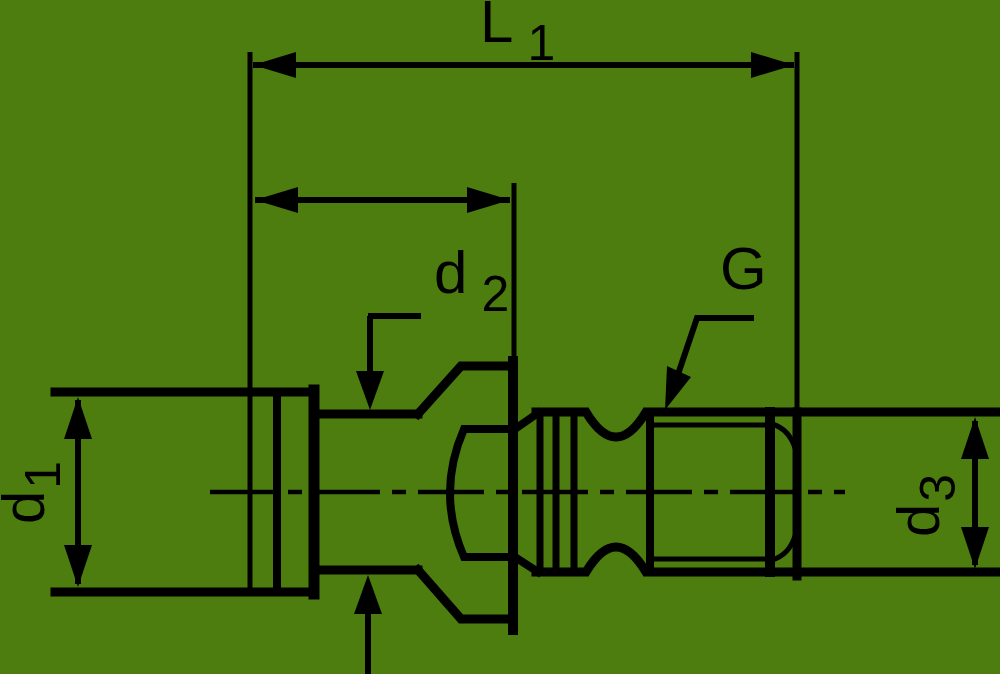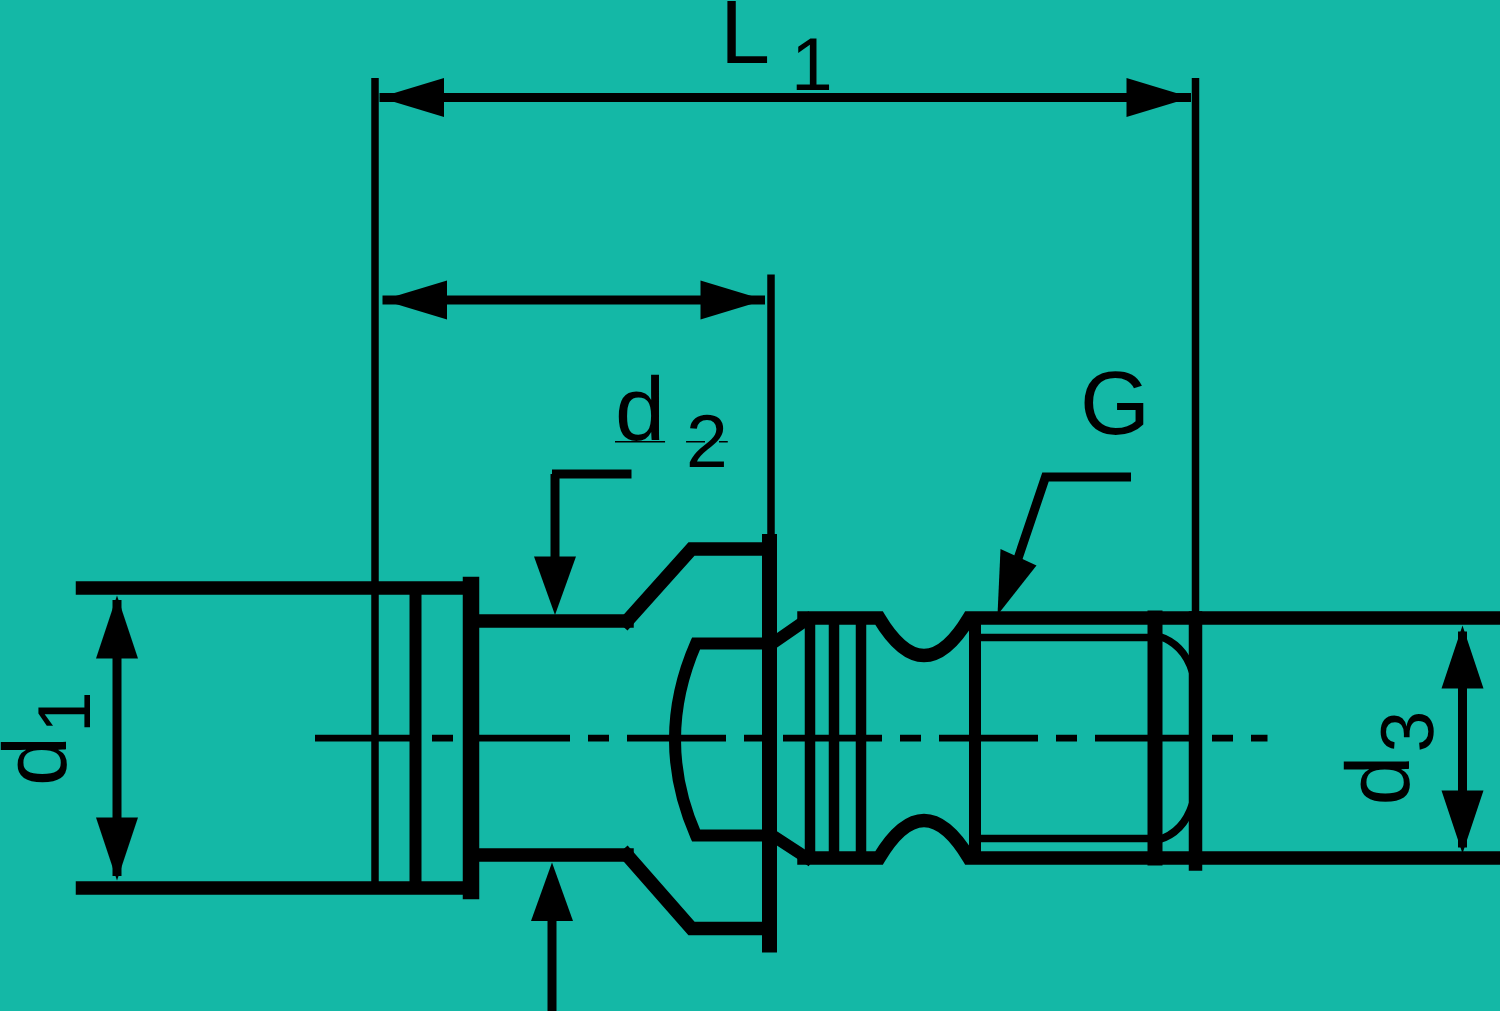--- a/index.html
+++ b/index.html
@@ -1,28 +1,28 @@
 <!DOCTYPE html>
 <html><head>
 <meta charset="utf-8">
 <style>
   html,body{margin:0;padding:0;background:#ffffff;}
   .canvas{
-    position:relative;width:1000px;height:674px;background:#14b8a6;
+    position:relative;width:1000px;height:674px;background:#4d7c0f;
     font-family:"Liberation Sans",sans-serif;overflow:hidden;color:#000;
   }
   .canvas svg{position:absolute;left:0;top:0;}
   .lbl{position:absolute;line-height:1;white-space:nowrap;color:#000;}
   .lbl .main{font-size:60px;}
   .lbl .sub{font-size:50px;position:relative;top:18px;margin-left:14px;}
   .lbl.rot{transform:rotate(-90deg);transform-origin:0 0;}
   .lbl.rot .sub{margin-left:2px;top:16px;}
   #label-L1{left:480px;top:-8px;}
   #label-L2{left:376px;top:120px;}
-  #label-d2{left:410px;top:243px;text-decoration:underline;}
+  #label-d2{left:434px;top:243px;}
   #label-G{left:720px;top:239px;}
   #label-d1{left:-6px;top:524px;}
   #label-d3{left:889px;top:537px;}
 </style>
 </head>
 <body>
 
 <div class="canvas">
 
   <svg width="1000" height="674" viewBox="0 0 1000 674">

